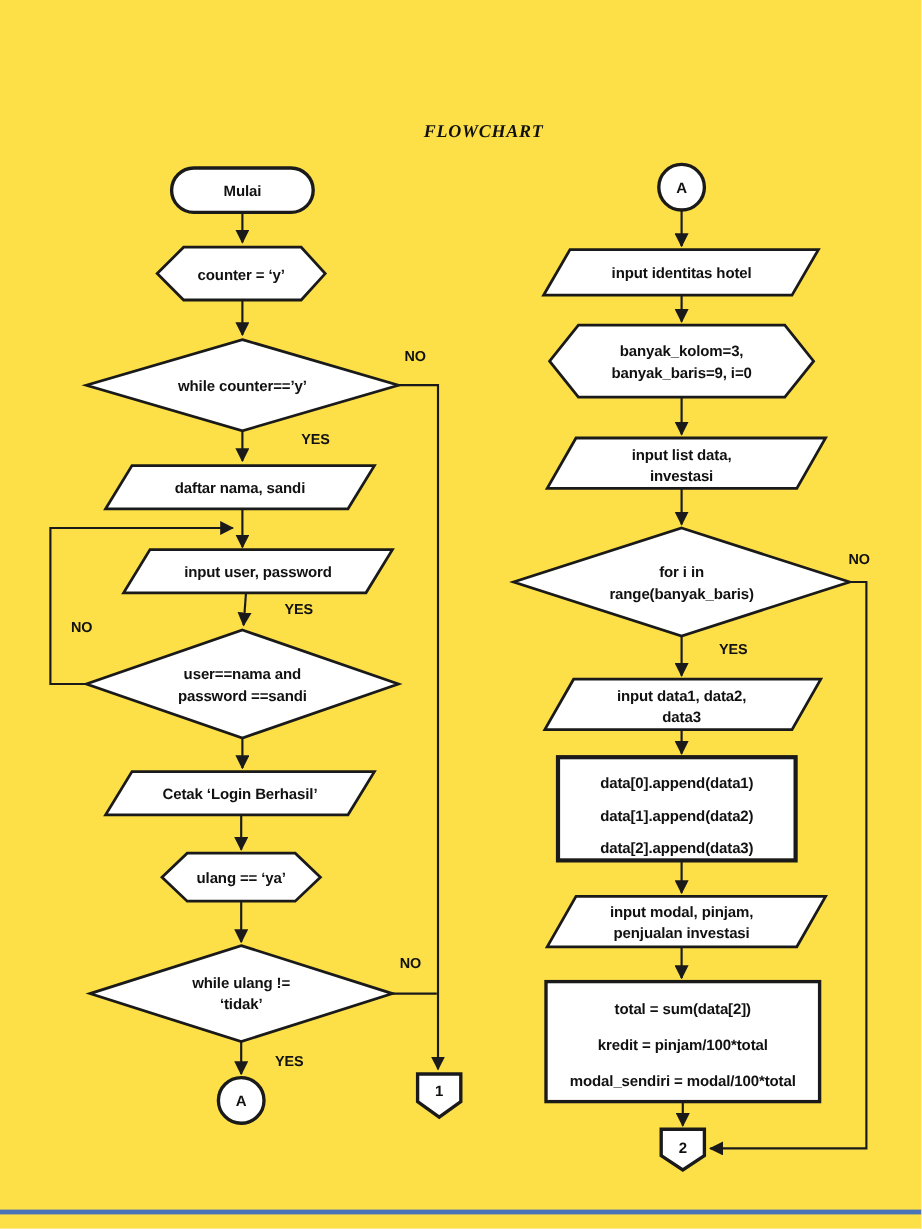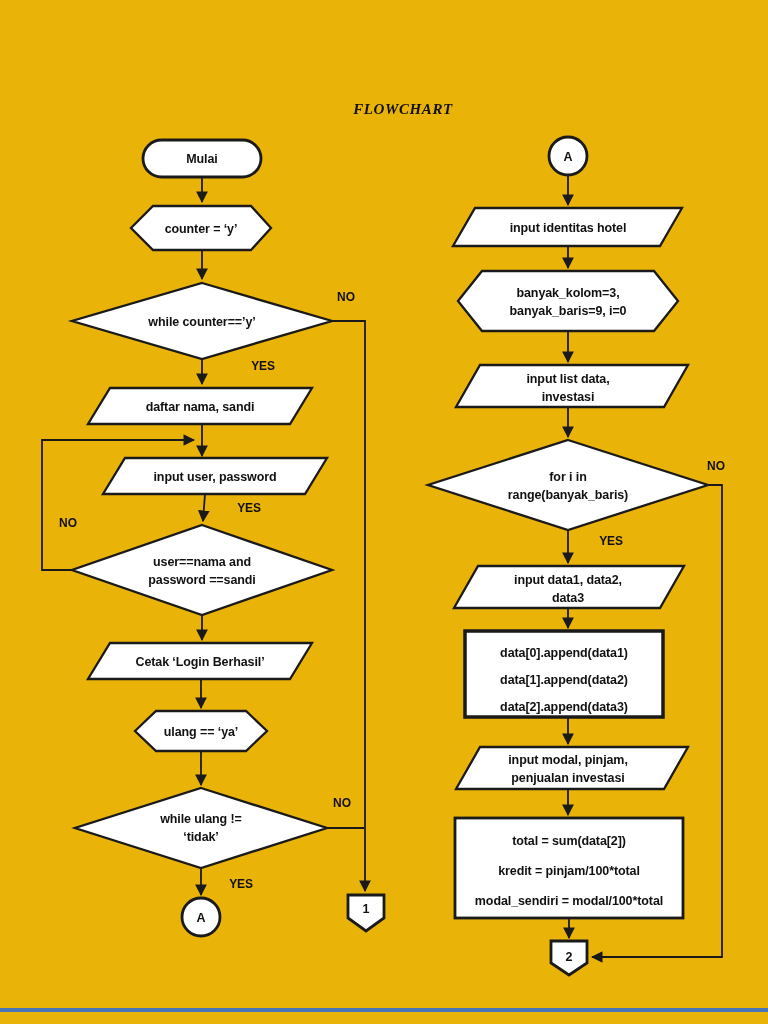--- a/index.html
+++ b/index.html
@@ -4,21 +4,21 @@
 <style>
   html, body {
     margin: 0;
     padding: 0;
     background: #ffffff;
   }
   .page {
     position: relative;
     width: 768px;
     height: 1024px;
-    background: #eab308;
+    background: #fde047;
     overflow: hidden;
     font-family: "Liberation Sans", sans-serif;
   }
   svg { display: block; }
   .shape {
     fill: #ffffff;
     stroke: #1a1a1a;
     stroke-width: 2.3;
     stroke-linejoin: miter;
   }

